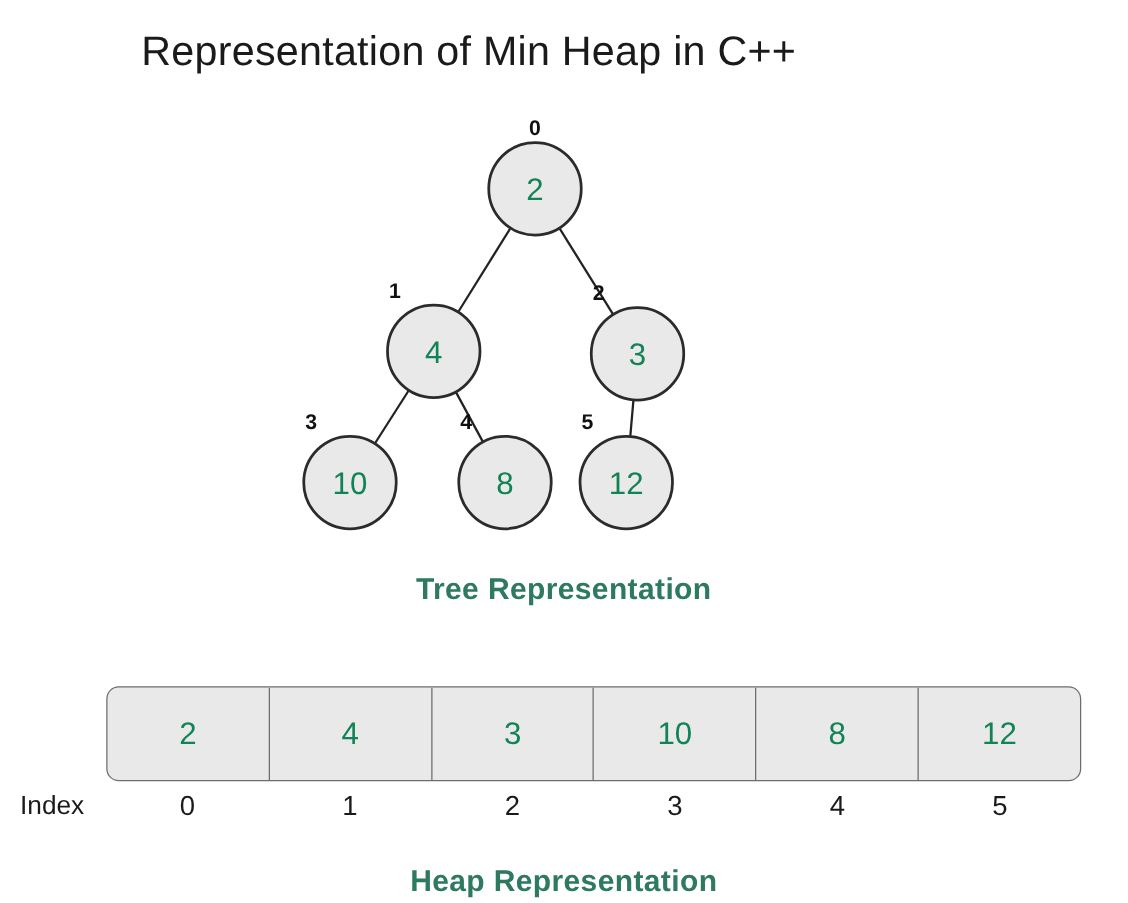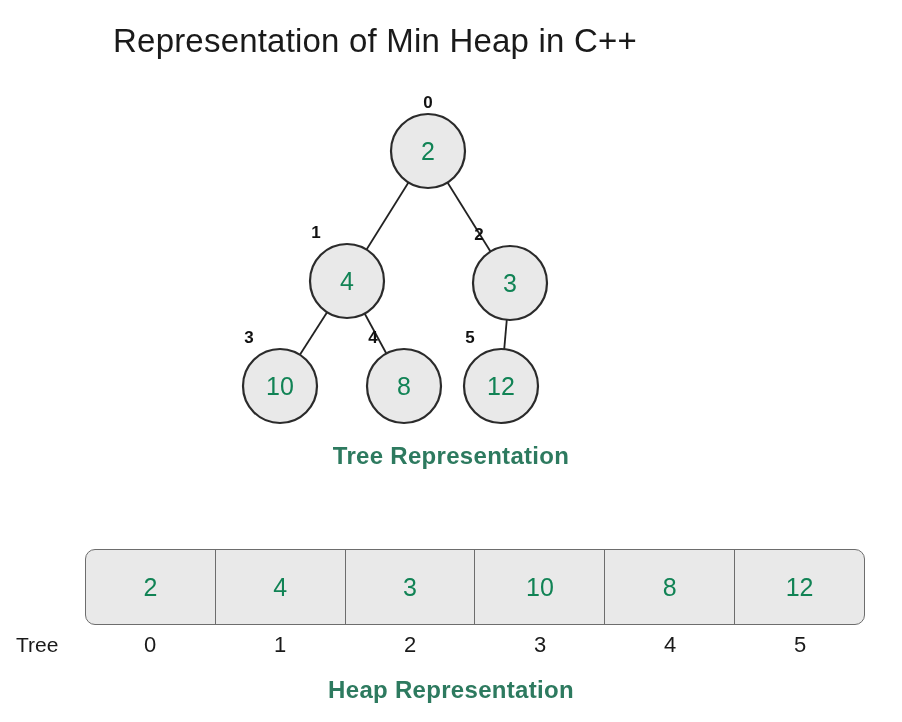--- a/index.html
+++ b/index.html
@@ -59,20 +59,21 @@
     stroke-width: 2.2;
   }
   .figure-caption {
     position: absolute;
     width: 902px;
     text-align: center;
     font-size: 24px;
     font-weight: bold;
     color: #2d7a5f;
     letter-spacing: 0.3px;
+    margin-top: 16px;
   }
   #tree-caption { top: 442px; left: 0; }
   #array-caption { top: 676px; left: 0; }
 
   #array-figure {
     position: absolute;
     left: 85px;
     top: 549px;
     width: 780px;
     height: 76px;
@@ -176,21 +177,21 @@
   <div id="array-box">
       <div class="array-cell">2</div>
       <div class="array-cell">4</div>
       <div class="array-cell">3</div>
       <div class="array-cell">10</div>
       <div class="array-cell">8</div>
       <div class="array-cell">12</div>
     </div>
 </div>
 
-<div id="index-label">Tree</div>
+<div id="index-label">Index</div>
 <div id="index-row">
     <div class="index-cell">0</div>
     <div class="index-cell">1</div>
     <div class="index-cell">2</div>
     <div class="index-cell">3</div>
     <div class="index-cell">4</div>
     <div class="index-cell">5</div>
   </div>
 
 <div id="array-caption" class="figure-caption">Heap Representation</div>

